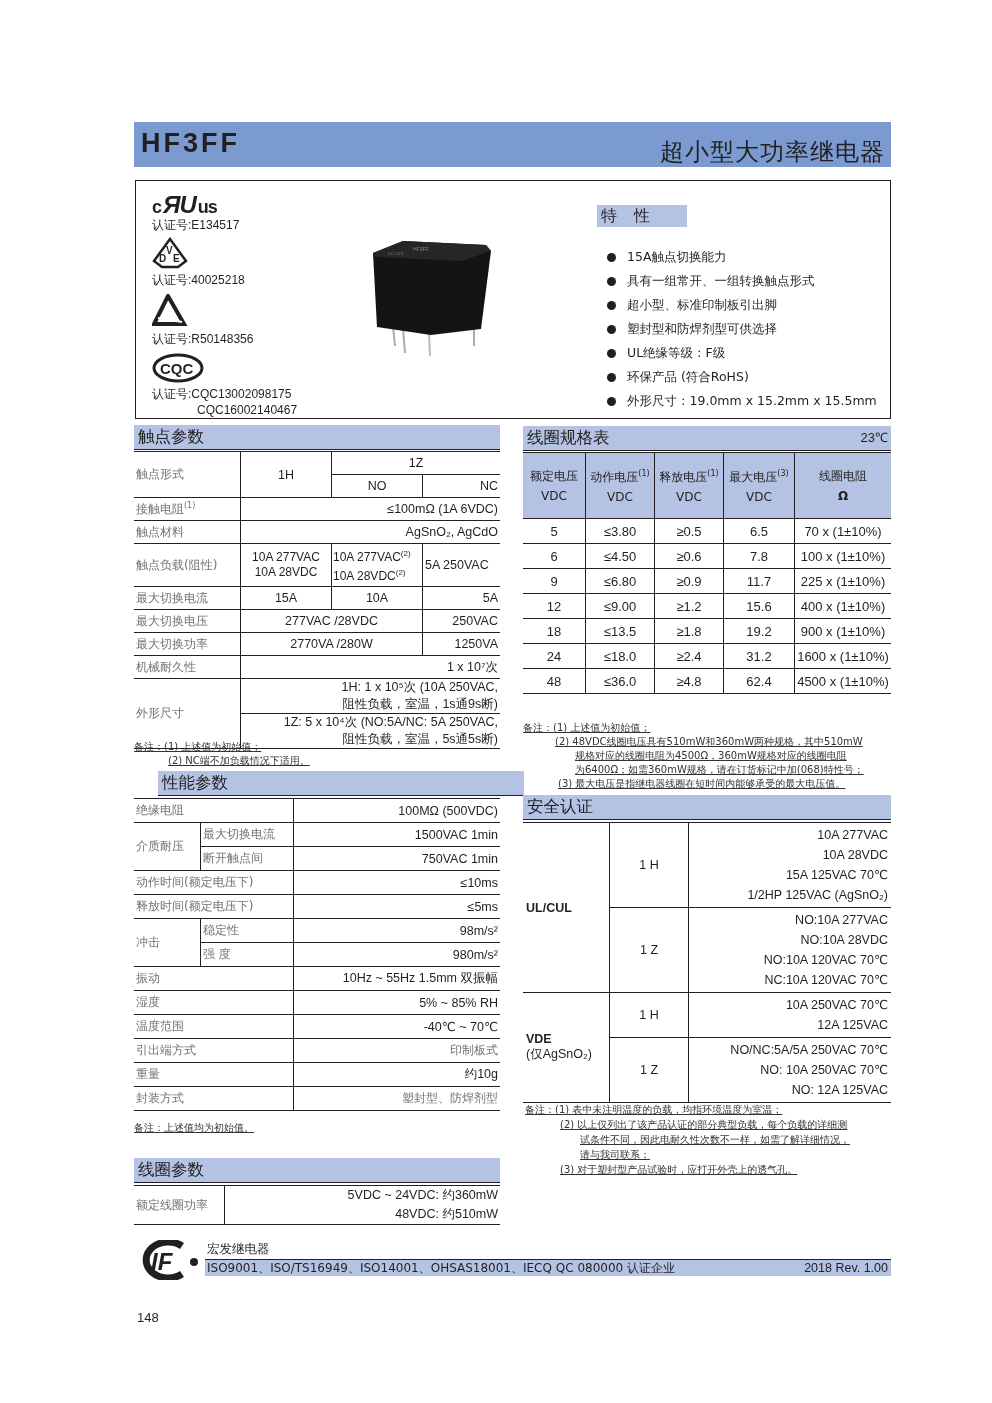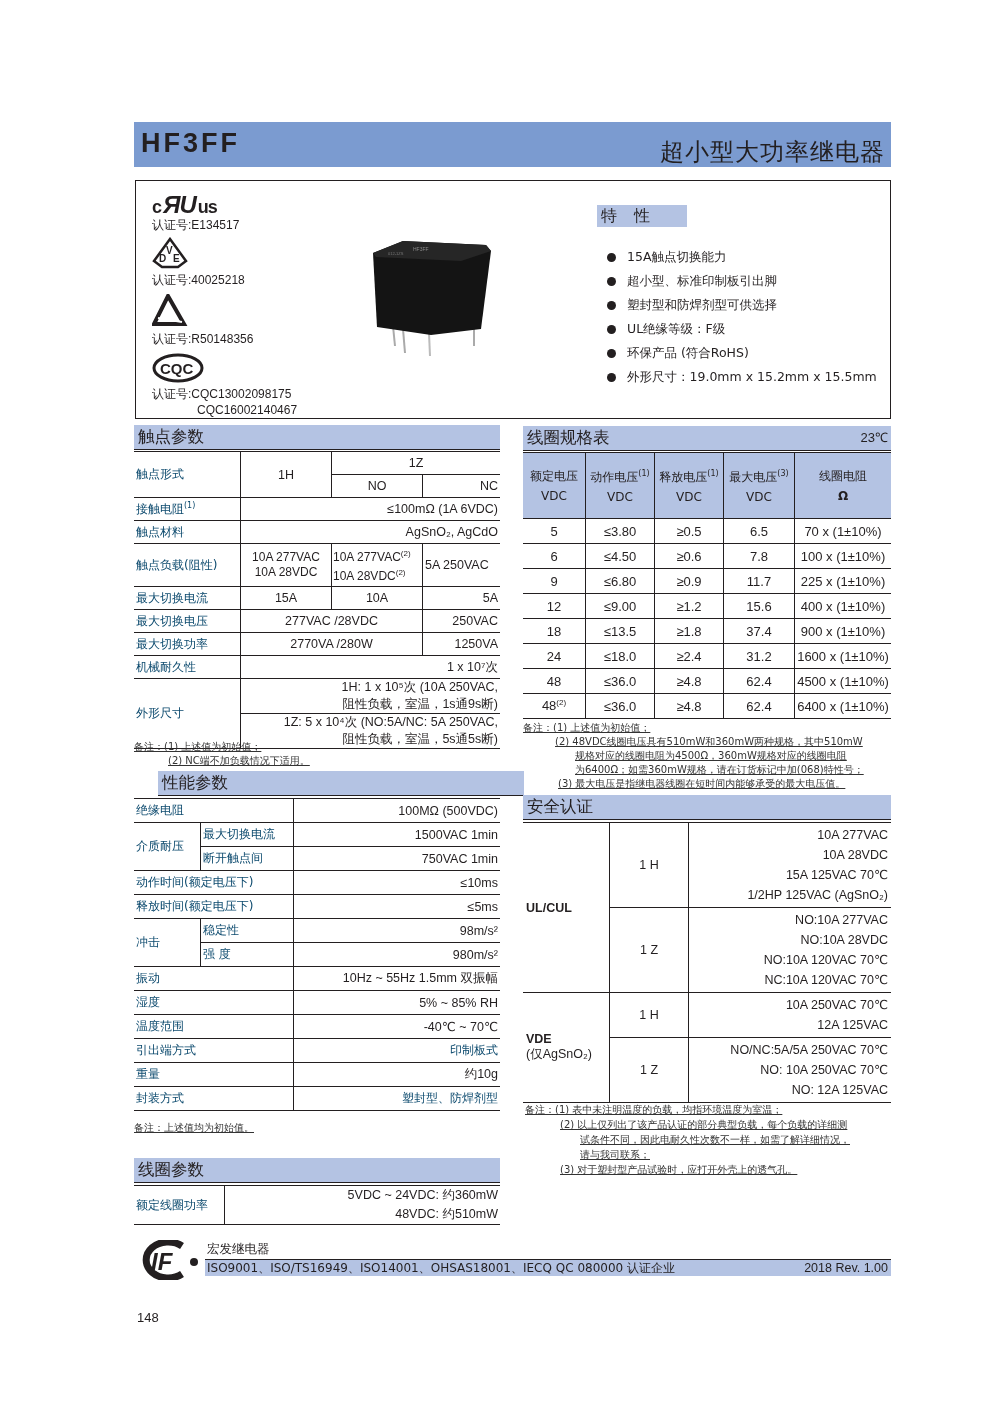--- a/index.html
+++ b/index.html
@@ -13,21 +13,21 @@
   .cert-num{font-size:12px;}
   .feat-title{position:absolute;left:461px;top:24px;width:86px;height:22px;background:#b4c3e3;font-size:16px;padding-left:4px;line-height:22px;font-family:"DejaVu Sans",sans-serif;letter-spacing:6px;}
   .feat-list{position:absolute;left:463px;top:56px;list-style:none;margin:8px;padding:0;}
   .feat-list li{height:24px;font-size:12.5px;line-height:24px;font-family:"DejaVu Sans",sans-serif;}
   .feat-list li .dot{display:inline-block;width:9px;height:9px;border-radius:50%;background:#231f20;margin-right:11px;vertical-align:middle;}
   .relay{position:absolute;left:237px;top:60px;width:118px;height:115px;}
   .sec-h{position:absolute;height:24px;background:#b4c3e3;font-size:16.5px;line-height:24px;padding-left:4px;font-family:"DejaVu Sans",sans-serif;border-bottom:1.5px solid #231f20;}
   table{border-collapse:collapse;position:absolute;font-size:12.5px;}
   td,th{border-top:1px solid #231f20;border-bottom:1px solid #231f20;padding:0 2px;height:22px;font-weight:normal;}
   .vl{border-left:1px solid #231f20;}
-  .lbl{text-align:left;font-family:"DejaVu Sans",sans-serif;font-size:12px;color:#0c4a6e;}
+  .lbl{text-align:left;font-family:"DejaVu Sans",sans-serif;font-size:12px;color:#737373;}
   .r{text-align:right;}
   .c{text-align:center;}
   sup{font-size:8px;}
   .note{position:absolute;font-size:10px;font-family:"DejaVu Sans",sans-serif;line-height:14px;color:#333;text-decoration:underline;}
   .coil th{background:#b4c3e3;font-size:12px;font-family:"DejaVu Sans",sans-serif;line-height:20px;}
   .coil td{height:24px;text-align:center;font-size:13px;}
   .safety td{height:auto;padding:2px 3px;font-size:12.5px;}
   .footer-bar{position:absolute;left:205px;top:1259px;width:686px;height:16px;background:#b4c3e3;border-top:1.5px solid #231f20;font-size:12.5px;line-height:16px;}
 </style>
 </head>
@@ -83,20 +83,21 @@
       <polygon points="0,12 30,0 113,4 118,10 108,88 58,94 4,86" fill="#141414"></polygon>
       <polygon points="0,12 30,0 113,4 118,10 88,20 3,16" fill="#262626"></polygon>
       <text x="40" y="10" font-size="5" fill="#888" font-family="Liberation Sans, sans-serif">HF3FF</text>
       <text x="15" y="14" font-size="4" fill="#777" font-family="Liberation Sans, sans-serif">012-1ZS</text>
     </svg>
   </div>
 
   <div class="feat-title">特 性</div>
   <ul class="feat-list">
     <li><span class="dot"></span><span>15A触点切换能力</span></li>
+    <li><span class="dot"></span><span>具有一组常开、一组转换触点形式</span></li>
     <li><span class="dot"></span><span>超小型、标准印制板引出脚</span></li>
     <li><span class="dot"></span><span>塑封型和防焊剂型可供选择</span></li>
     <li><span class="dot"></span><span>UL绝缘等级：F级</span></li>
     <li><span class="dot"></span><span>环保产品 (符合RoHS)</span></li>
     <li><span class="dot"></span><span>外形尺寸：19.0mm x 15.2mm x 15.5mm</span></li>
   </ul>
 </div>
 
 <div class="sec-h" style="left:134px;top:425px;width:362px;">触点参数</div>
 <table style="left:134px;top:451px;width:366px;">
@@ -267,43 +268,36 @@
         <td>12</td>
         <td class="vl">≤9.00</td>
         <td class="vl">≥1.2</td>
         <td class="vl">15.6</td>
         <td class="vl r">400 x (1±10%)</td>
       </tr>
   <tr>
         <td>18</td>
         <td class="vl">≤13.5</td>
         <td class="vl">≥1.8</td>
-        <td class="vl">37.4</td>
+        <td class="vl">19.2</td>
         <td class="vl r">900 x (1±10%)</td>
       </tr>
   <tr>
         <td>24</td>
         <td class="vl">≤18.0</td>
         <td class="vl">≥2.4</td>
         <td class="vl">31.2</td>
         <td class="vl r">1600 x (1±10%)</td>
       </tr>
   <tr>
         <td>48</td>
         <td class="vl">≤36.0</td>
         <td class="vl">≥4.8</td>
         <td class="vl">62.4</td>
         <td class="vl r">4500 x (1±10%)</td>
-      </tr>
-  <tr>
-        <td><span>48</span><sup>(2)</sup></td>
-        <td class="vl">≤36.0</td>
-        <td class="vl">≥4.8</td>
-        <td class="vl">62.4</td>
-        <td class="vl r">6400 x (1±10%)</td>
       </tr>
 </tbody>
   </table>
 <div class="note" style="left:523px;top:721px;width:370px;">
   <div>备注：(1) 上述值为初始值；</div>
   <div style="padding-left:32px;">(2) 48VDC线圈电压具有510mW和360mW两种规格，其中510mW</div>
   <div style="padding-left:52px;">规格对应的线圈电阻为4500Ω，360mW规格对应的线圈电阻</div>
   <div style="padding-left:52px;">为6400Ω；如需360mW规格，请在订货标记中加(068)特性号；</div>
   <div style="padding-left:35px;">(3) 最大电压是指继电器线圈在短时间内能够承受的最大电压值。</div>
 </div>

